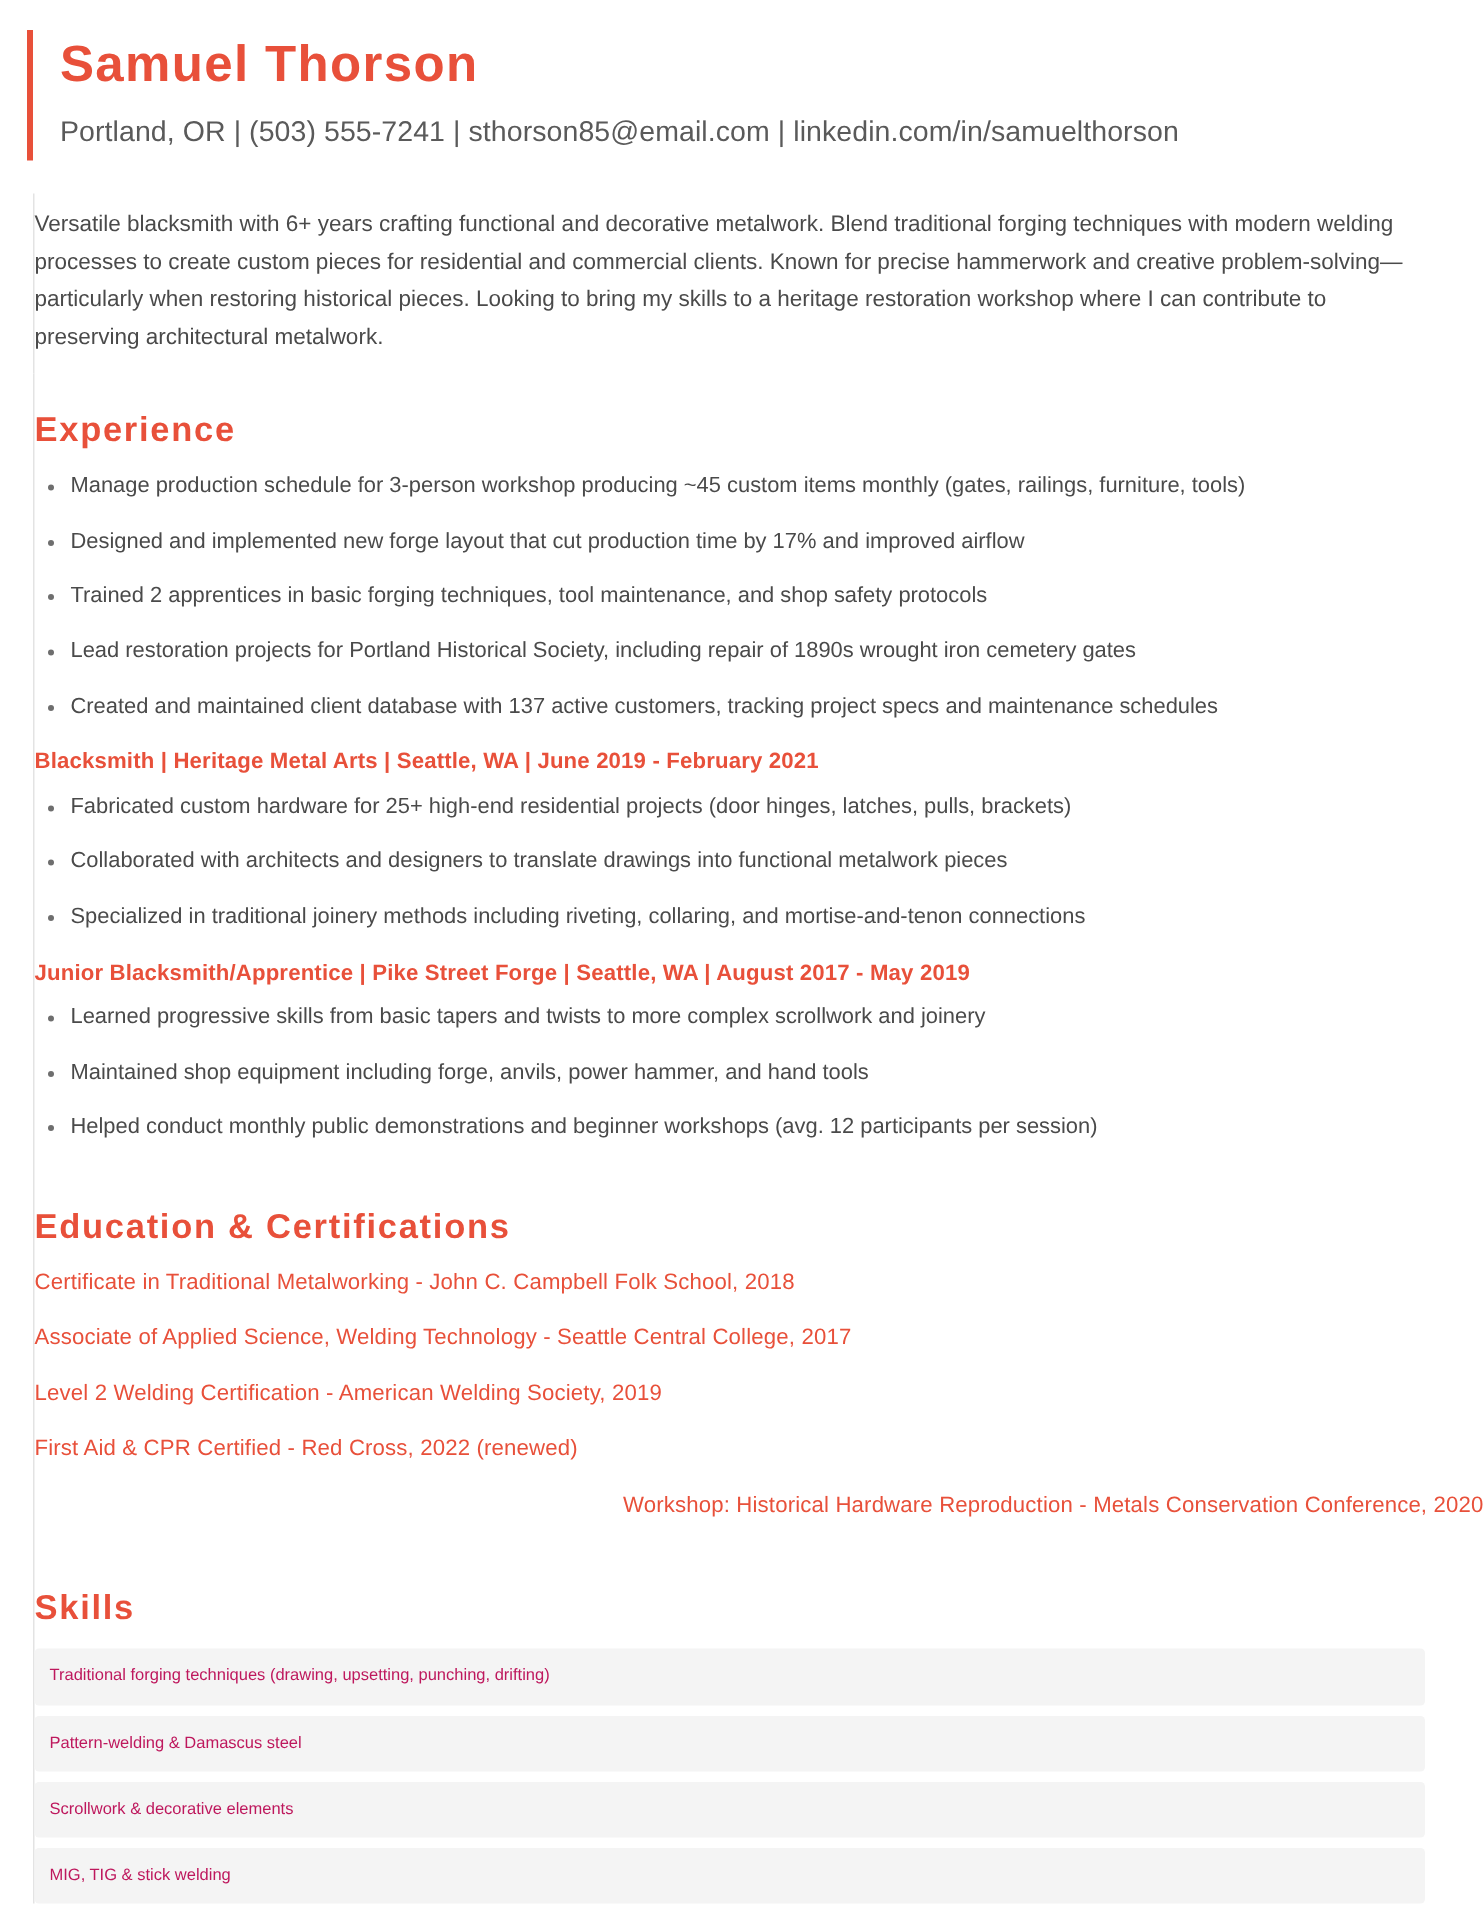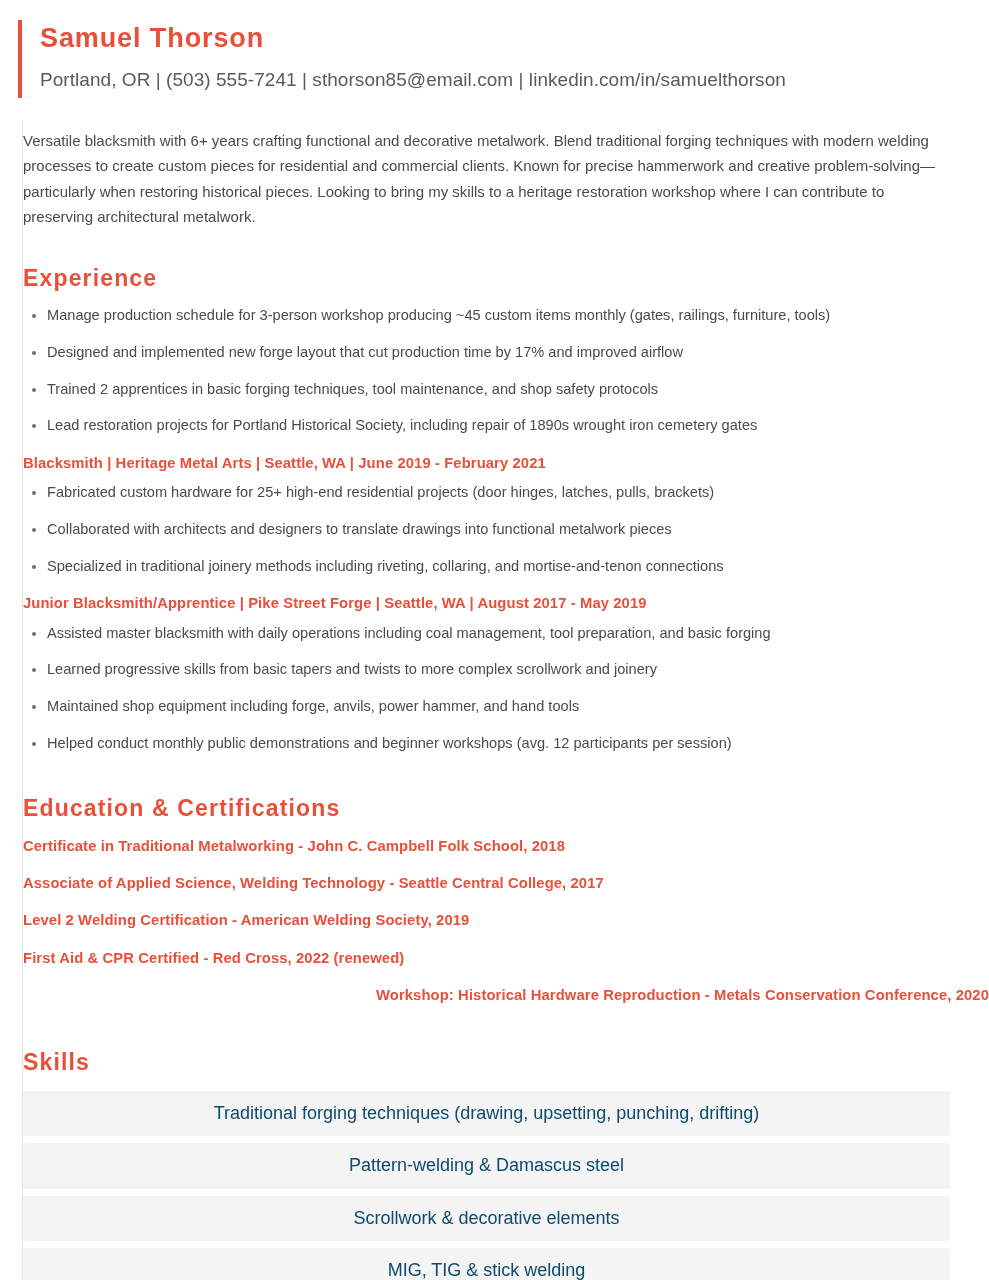--- a/index.html
+++ b/index.html
@@ -25,21 +25,21 @@
     position: relative;
   }
 
   
   .header {
     margin: 20px 0 0 18px;
     padding: 2px 0 6px 18px;
     border-left: 4px solid #E8503A;
   }
   .name {
-    font-size: 27px;
+    font-size: 34px;
     font-weight: bold;
     color: #E8503A;
     letter-spacing: 0.9px;
     line-height: 1.25;
     margin: 0 0 12px 0;
     white-space: nowrap;
   }
   .contact-line {
     font-size: 19px;
     color: #5a5a5a;
@@ -126,44 +126,43 @@
   }
 
   
   .edu-list {
     margin: 0;
     padding: 0;
     list-style: none;
   }
   .edu-item {
     font-size: 14.8px;
-    font-weight: bold;
+    font-weight: normal;
     color: #E8503A;
     line-height: 1.3;
     letter-spacing: 0.1px;
     margin-bottom: 18px;
   }
   .edu-item:last-child { margin-bottom: 8px; text-align: right; }
 
   
   .skills-list {
     margin: 0;
     padding: 0;
     list-style: none;
     width: 927px;
   }
   .skill-item {
     background: #f4f4f4;
     border-radius: 3px;
-    font-size: 18px;
-    color: #0c4a6e;
+    font-size: 11px;
+    color: #be185d;
     line-height: 1.2;
     padding: 12px 10px 12px 10px;
     margin-bottom: 7px;
-    text-align: center;
   }
 </style>
 </head>
 <body>
 
 <div class="page">
 
   <div class="header">
     <h1 class="name">Samuel Thorson</h1>
     <p class="contact-line">Portland, OR | (503) 555-7241 | sthorson85@email.com | linkedin.com/in/samuelthorson</p>
@@ -175,36 +174,36 @@
 
   <div class="section block-section">
     <h2 class="section-heading">Experience</h2>
 
     <div class="job">
       <ul class="bullets">
         <li>Manage production schedule for 3-person workshop producing ~45 custom items monthly (gates, railings, furniture, tools)</li>
         <li>Designed and implemented new forge layout that cut production time by 17% and improved airflow</li>
         <li>Trained 2 apprentices in basic forging techniques, tool maintenance, and shop safety protocols</li>
         <li>Lead restoration projects for Portland Historical Society, including repair of 1890s wrought iron cemetery gates</li>
+        <li>Created and maintained client database with 137 active customers, tracking project specs and maintenance schedules</li>
       </ul>
     </div>
 
     <div class="job">
       <div class="job-title">Blacksmith | Heritage Metal Arts | Seattle, WA | June 2019 - February 2021</div>
       <ul class="bullets">
         <li>Fabricated custom hardware for 25+ high-end residential projects (door hinges, latches, pulls, brackets)</li>
         <li>Collaborated with architects and designers to translate drawings into functional metalwork pieces</li>
         <li>Specialized in traditional joinery methods including riveting, collaring, and mortise-and-tenon connections</li>
       </ul>
     </div>
 
     <div class="job">
       <div class="job-title">Junior Blacksmith/Apprentice | Pike Street Forge | Seattle, WA | August 2017 - May 2019</div>
       <ul class="bullets">
-        <li>Assisted master blacksmith with daily operations including coal management, tool preparation, and basic forging</li>
         <li>Learned progressive skills from basic tapers and twists to more complex scrollwork and joinery</li>
         <li>Maintained shop equipment including forge, anvils, power hammer, and hand tools</li>
         <li>Helped conduct monthly public demonstrations and beginner workshops (avg. 12 participants per session)</li>
       </ul>
     </div>
   </div>
 
   <div class="section block-section">
     <h2 class="section-heading">Education &amp; Certifications</h2>
     <ul class="edu-list">

